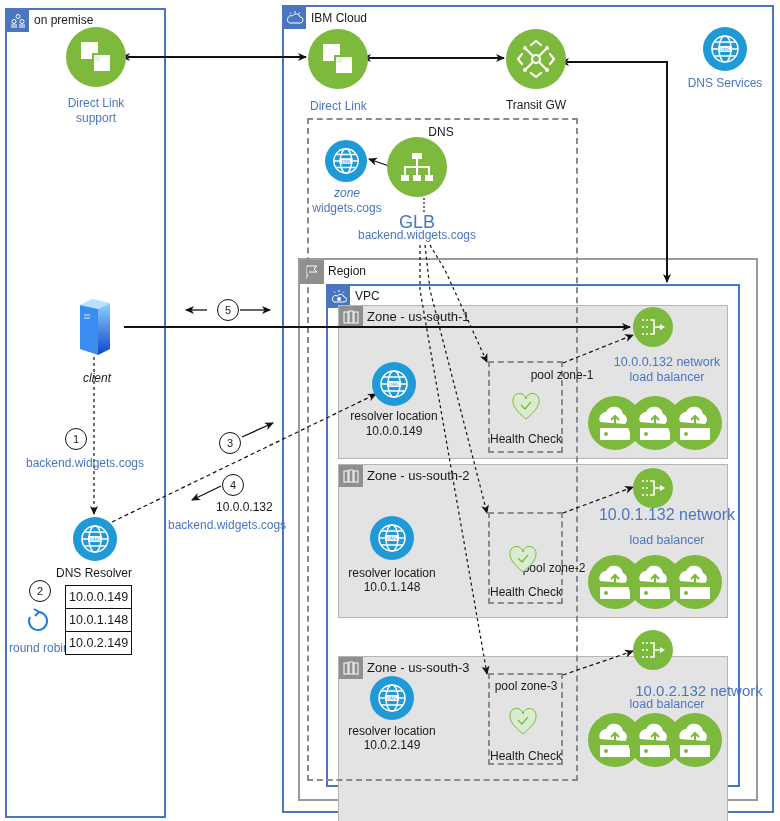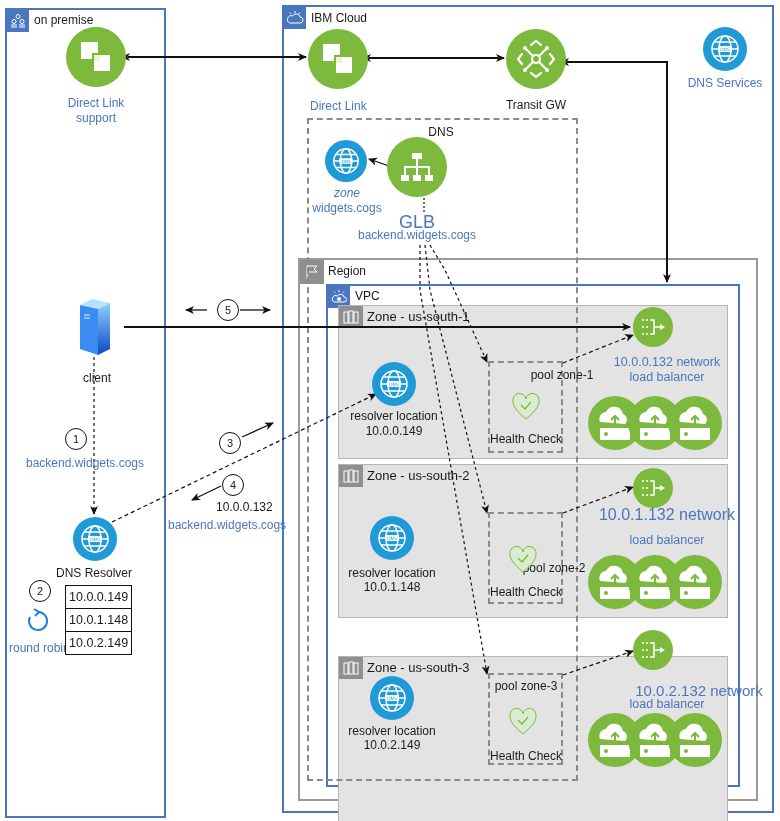--- a/index.html
+++ b/index.html
@@ -175,21 +175,21 @@
           <stop offset="0" stop-color="#8fd0ff"></stop>
           <stop offset="1" stop-color="#0d47c9"></stop>
         </linearGradient>
       </defs>
     <path d="M2 8 L14 2 L32 6 L20 12 Z" fill="#b8e0ff"></path>
     <path d="M2 8 L20 12 L20 58 L2 52 Z" fill="#3a8cf0"></path>
     <path d="M20 12 L32 6 L32 52 L20 58 Z" fill="url(#sg)"></path>
     <path d="M6 18h6M6 21h6" stroke="#e0f0ff" stroke-width="1"></path>
   </svg>
 </div>
-<span class="label center" style="left:97px;top:371px;">client</span>
+<span class="label center" style="left:97px;top:371px;font-style:italic;">client</span>
 
 <div class="num" style="left:65px;top:428px;">1</div>
 <span class="label center blue-text" style="left:85px;top:456px;">backend.widgets.cogs</span>
 
 <div class="dns-circle" style="left:73px;top:517px;width:44px;height:44px;">
   <svg width="32" height="32" viewBox="0 0 32 32">
       <g fill="none" stroke="#fff" stroke-width="1.5">
         <circle cx="16" cy="16" r="13"></circle>
         <ellipse cx="16" cy="16" rx="6" ry="13"></ellipse>
         <path d="M3 16h26M5 9h22M5 23h22"></path>

